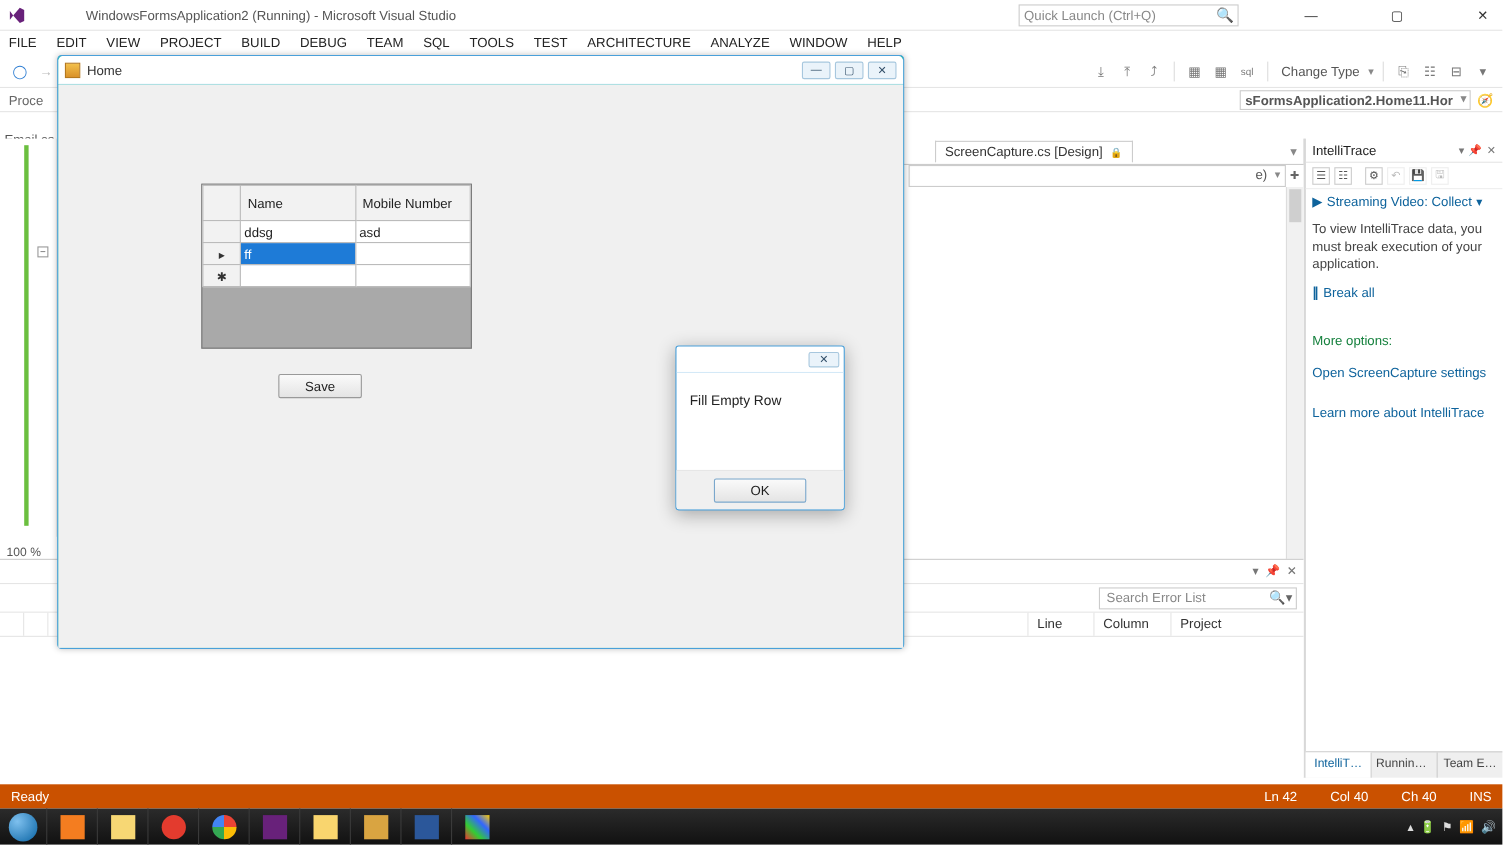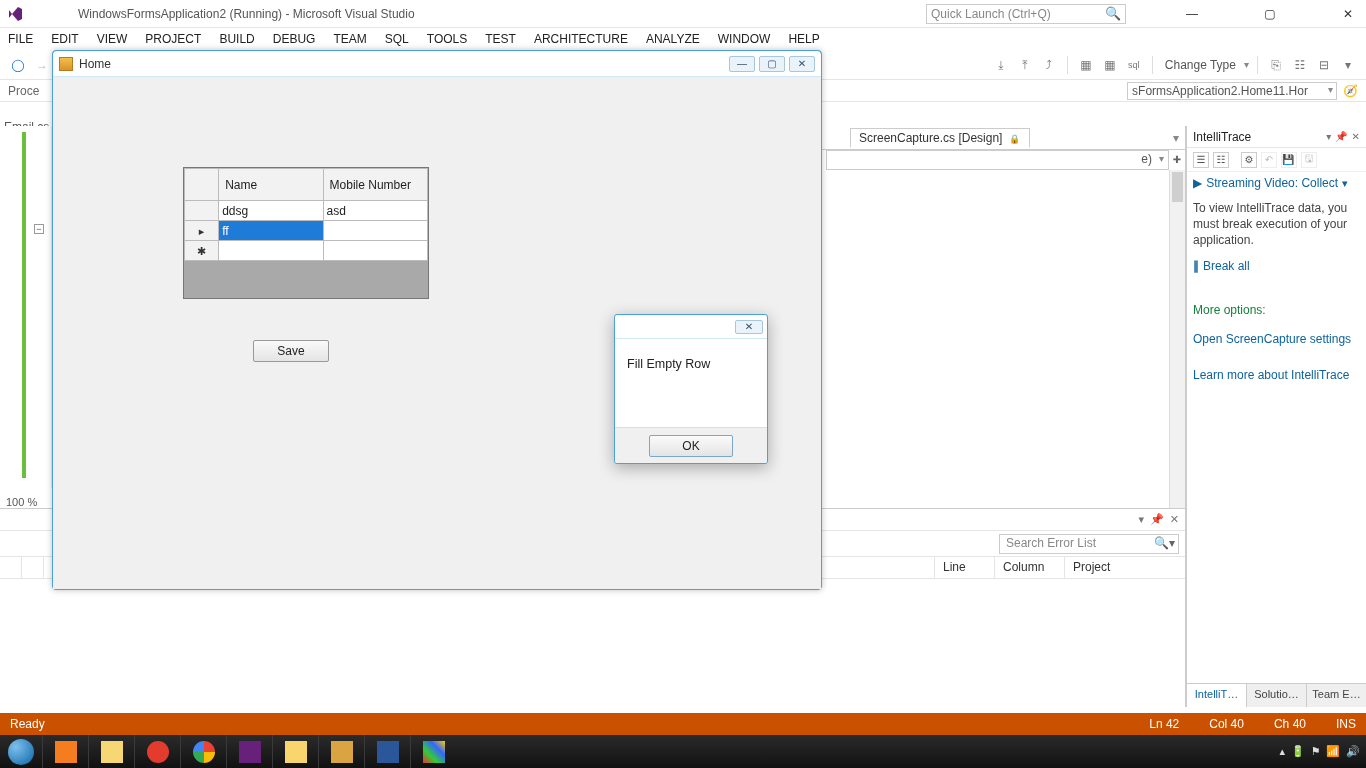--- a/index.html
+++ b/index.html
@@ -107,21 +107,21 @@
   
   .home-wnd { position:absolute; left:52px; top:50px; width:770px; height:540px; background:#14b8a6; border:1px solid #4aa0da; border-radius:4px; box-shadow:0 0 6px rgba(0,0,0,0.25);}
   .home-wnd .titlebar2{ height:26px; display:flex; align-items:center; padding:0 6px; border-bottom:1px solid #d0e7f7; background:#fff; border-radius:4px 4px 0 0;}
   .home-wnd .form-icon{width:14px;height:14px; background:linear-gradient(#f3c04b,#d9922a); border:1px solid #b5791f; margin-right:6px;}
   .home-wnd .ttxt{font-size:12px; color:#333;}
   .home-wnd .wbtns{margin-left:auto; display:flex; gap:4px;}
   .home-wnd .wbtn{ width:26px; height:16px; border:1px solid #a7c7de; border-radius:2px; background:#eaf3fa; display:flex; align-items:center; justify-content:center; font-size:10px; color:#34506a;}
   .home-wnd .content{ position:absolute; top:26px; left:0; right:0; bottom:0; background:#f0f0f0;}
 
   
-  .dgv { position:absolute; left:130px; top:90px; width:246px; height:132px; background:#a9a9a9; border:1px solid #777;}
+  .dgv { position:absolute; left:130px; top:90px; width:246px; height:150px; background:#a9a9a9; border:1px solid #777;}
   .dgv table{ border-collapse:collapse; width:100%; background:#fff;}
   .dgv th, .dgv td { border:1px solid #bbb; font-size:12px; text-align:left; font-weight:normal;}
   .dgv th{ background:#f2f2f2; padding:2px 6px; height:32px; vertical-align:middle;}
   .dgv td{ height:20px; padding:1px 3px;}
   .dgv .rowhdr{ width:34px; background:#f2f2f2; text-align:center; color:#333;}
   .dgv .sel { background:#1e7bd7; color:#fff;}
   .dgv .arrow::before{content:"▸"; font-size:11px;}
   .dgv .star::before{content:"✱"; font-size:11px;}
 
   .save-btn{ position:absolute; left:200px; top:263px; width:76px; height:22px; background:linear-gradient(#fafafa,#e4e4e4); border:1px solid #999; border-radius:2px; font-size:12px; text-align:center; line-height:20px; color:#222;}
@@ -198,21 +198,21 @@
   <span class="tb-sep"></span>
   <span class="tb-btn">⎘</span>
   <span class="tb-btn">☷</span>
   <span class="tb-btn">⊟</span>
   <span class="tb-btn">▾</span>
 </div>
 
 <div class="row2">
   <span class="left">Proce</span>
   <div class="right">
-    <div class="combo-like" style="width:210px;"><span>sFormsApplication2.Home11.Hor</span></div>
+    <div class="combo-like" style="width:210px;font-weight:bold;"><span>sFormsApplication2.Home11.Hor</span></div>
     <span style="color:#888;">🧭</span>
   </div>
 </div>
 
 <div class="behind-tab"><span>Email.cs</span></div>
 <div class="behind-tab2">⚠ <span>Win</span></div>
 
 <div class="main">
   <div class="editor-col">
 
@@ -296,21 +296,21 @@
       <div class="break">
         <span class="pause">∥</span>
         <span>Break all</span>
       </div>
       <p style="margin-top:29px; color:#15803d;">More options:</p>
       <a>Open ScreenCapture settings</a><br>
       <a style="margin-top:22px;">Learn more about IntelliTrace</a>
     </div>
     <div class="it-tabs">
       <div>IntelliT…</div>
-      <div>Solutio…</div>
+      <div>Running…</div>
       <div>Team E…</div>
     </div>
   </div>
 </div>
 
 <div class="statusbar">
   <span>Ready</span>
   <span class="spacer"></span>
   <span>Ln 42</span>
   <span>Col 40</span>

